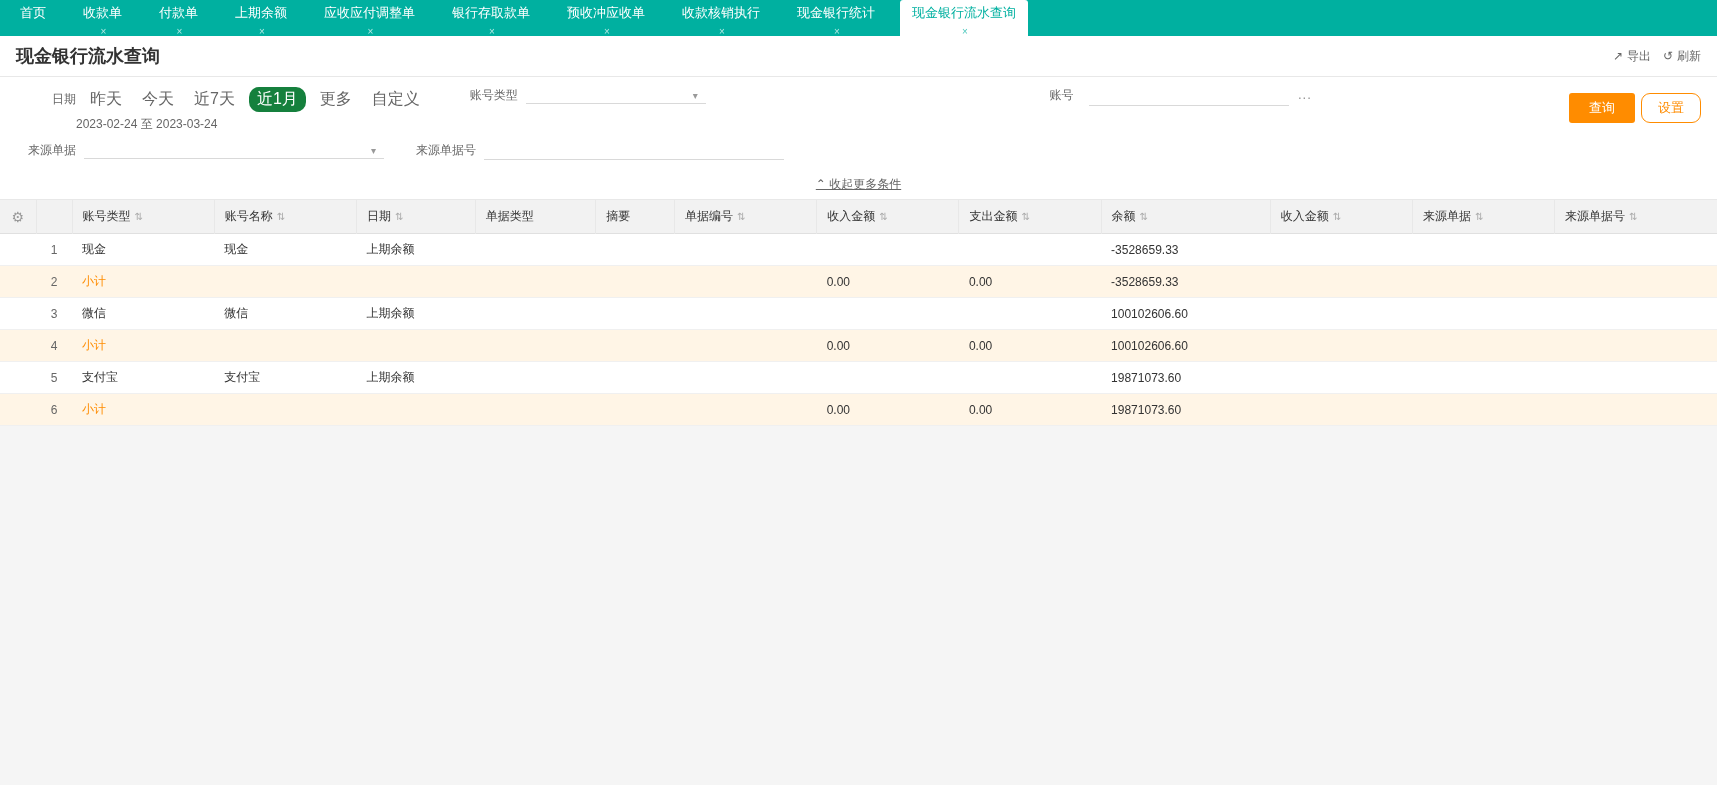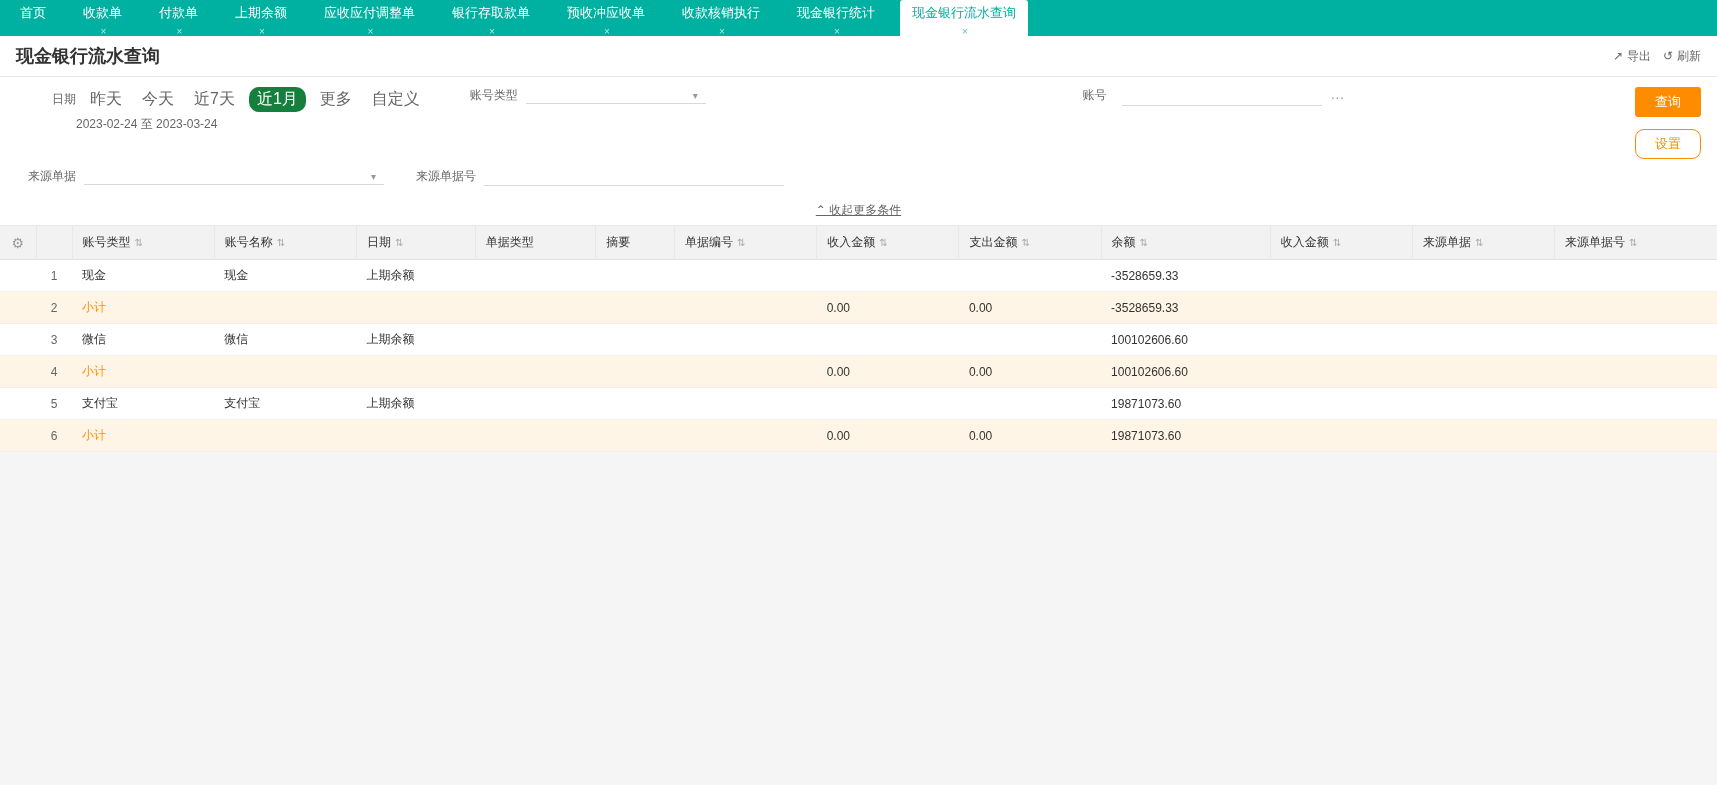--- a/index.html
+++ b/index.html
@@ -228,22 +228,23 @@
       align-items: flex-start;
       gap: 32px;
       padding: 10px 16px 0 16px;
       background: #fff;
     }
     .date-block { min-width: 320px; }
     .account-type-block { flex: 1; }
     .account-no-block { flex: 1; }
     .action-block {
       display: flex;
-      flex-direction: column;
+      flex-direction: row;
       gap: 6px;
+      align-items: flex-end;
     }
 
     .filter-second-row {
       display: flex;
       align-items: center;
       gap: 32px;
       padding: 8px 16px 10px 16px;
       background: #fff;
     }
   </style>

